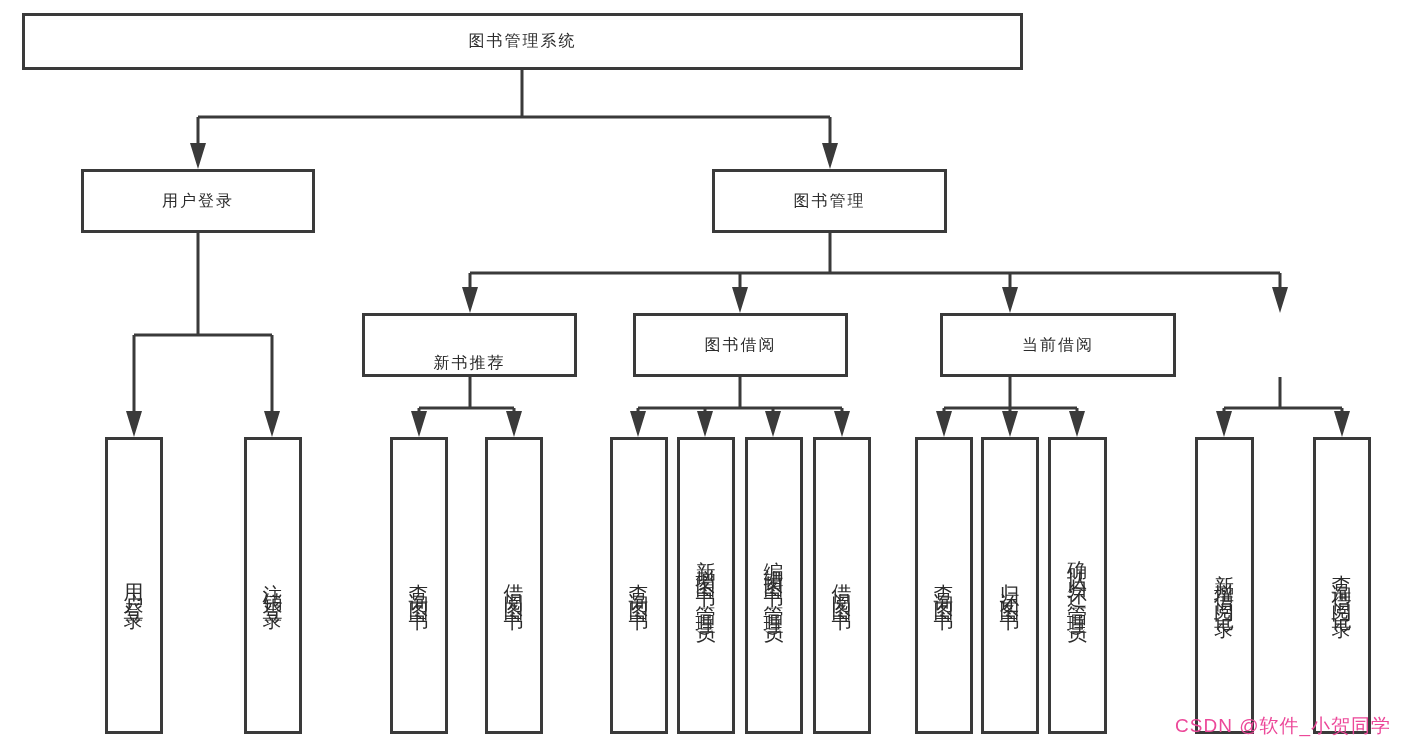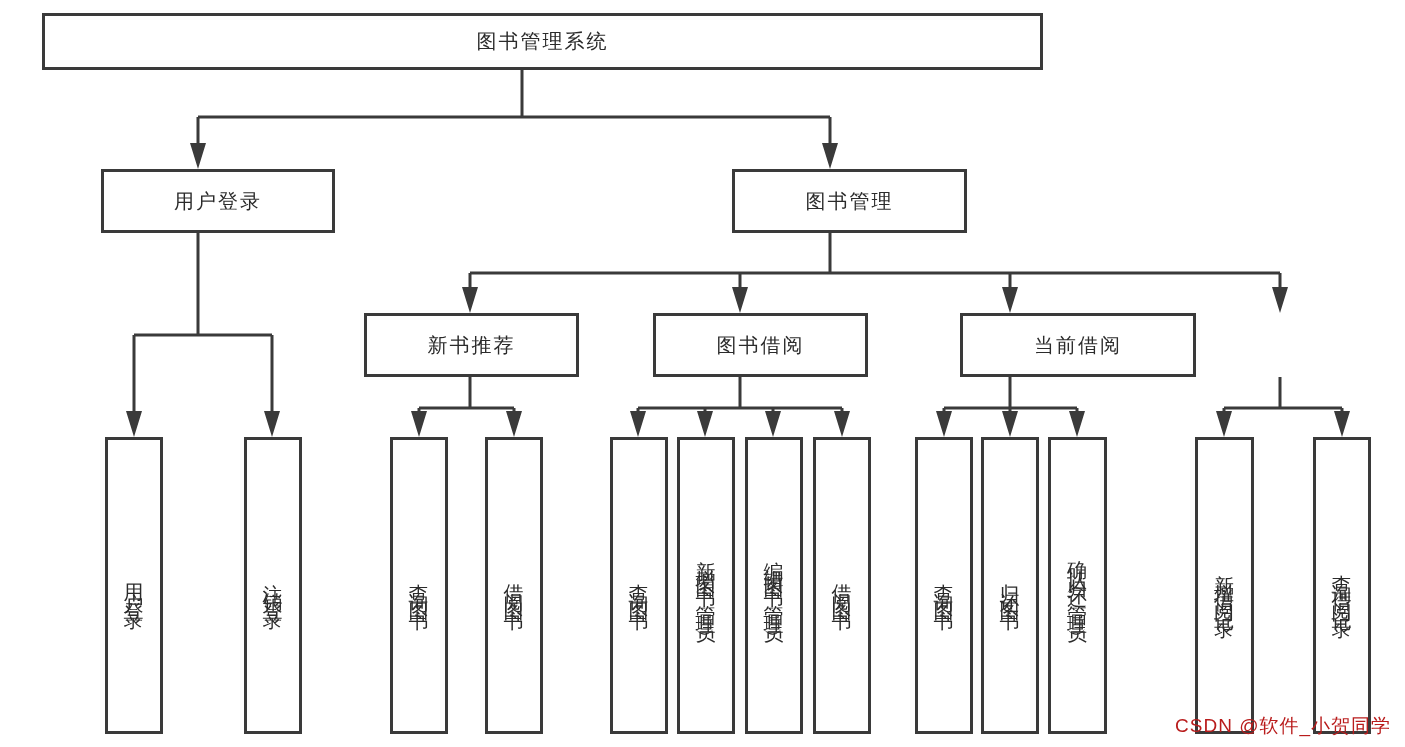--- a/index.html
+++ b/index.html
@@ -12,39 +12,39 @@
     overflow:hidden;
   }
   .connector-svg { position:absolute; left:0; top:0; width:1405px; height:747px; }
   .box {
     position:absolute;
     background:#ffffff;
     border:3px solid #3a3a3a;
     display:flex; align-items:center; justify-content:center;
     color:#2b2b2b;
   }
-  .h { font-size:20px; letter-spacing:2px;margin-left:20px; }
+  .h { font-size:16px; letter-spacing:2px; }
   .root  { left:22px;  top:13px;  width:1001px; height:57px; }
   .l2a   { left:81px;  top:169px; width:234px;  height:64px; }
   .l2b   { left:712px; top:169px; width:235px;  height:64px;justify-content:center; }
   .l3    { top:313px;  height:64px; width:215px; }
   .v     { top:437px;  height:297px; width:58px; }
   .v .vt {
     writing-mode: vertical-rl;
     text-orientation: mixed;
     font-size:20px;
     letter-spacing:9px;
     line-height:1;
     color:#2b2b2b;
   }
   .watermark {
     position:absolute;
     right:14px; bottom:8px;
     font-size:19px;
-    color:#b91c1c;
+    color:#ec4899;
     letter-spacing:1px;
     white-space:nowrap;
   }
 </style>
 </head>
 <body>
 
 <div class="canvas">
 
   <svg class="connector-svg" viewBox="0 0 1405 747" xmlns="http://www.w3.org/2000/svg">
@@ -73,21 +73,21 @@
     <span>图书管理系统</span>
   </div>
 
   <div class="box h l2a">
     <span>用户登录</span>
   </div>
   <div class="box h l2b">
     <span>图书管理</span>
   </div>
 
-  <div class="box h l3" style="left:344px;">
+  <div class="box h l3" style="left:362px;align-items:flex-end;">
     <span>新书推荐</span>
   </div>
   <div class="box h l3" style="left:633px;">
     <span>图书借阅</span>
   </div>
   <div class="box h l3" style="left:940px; width:236px;">
     <span>当前借阅</span>
   </div>
 
   <div class="box v" style="left:105px;">

